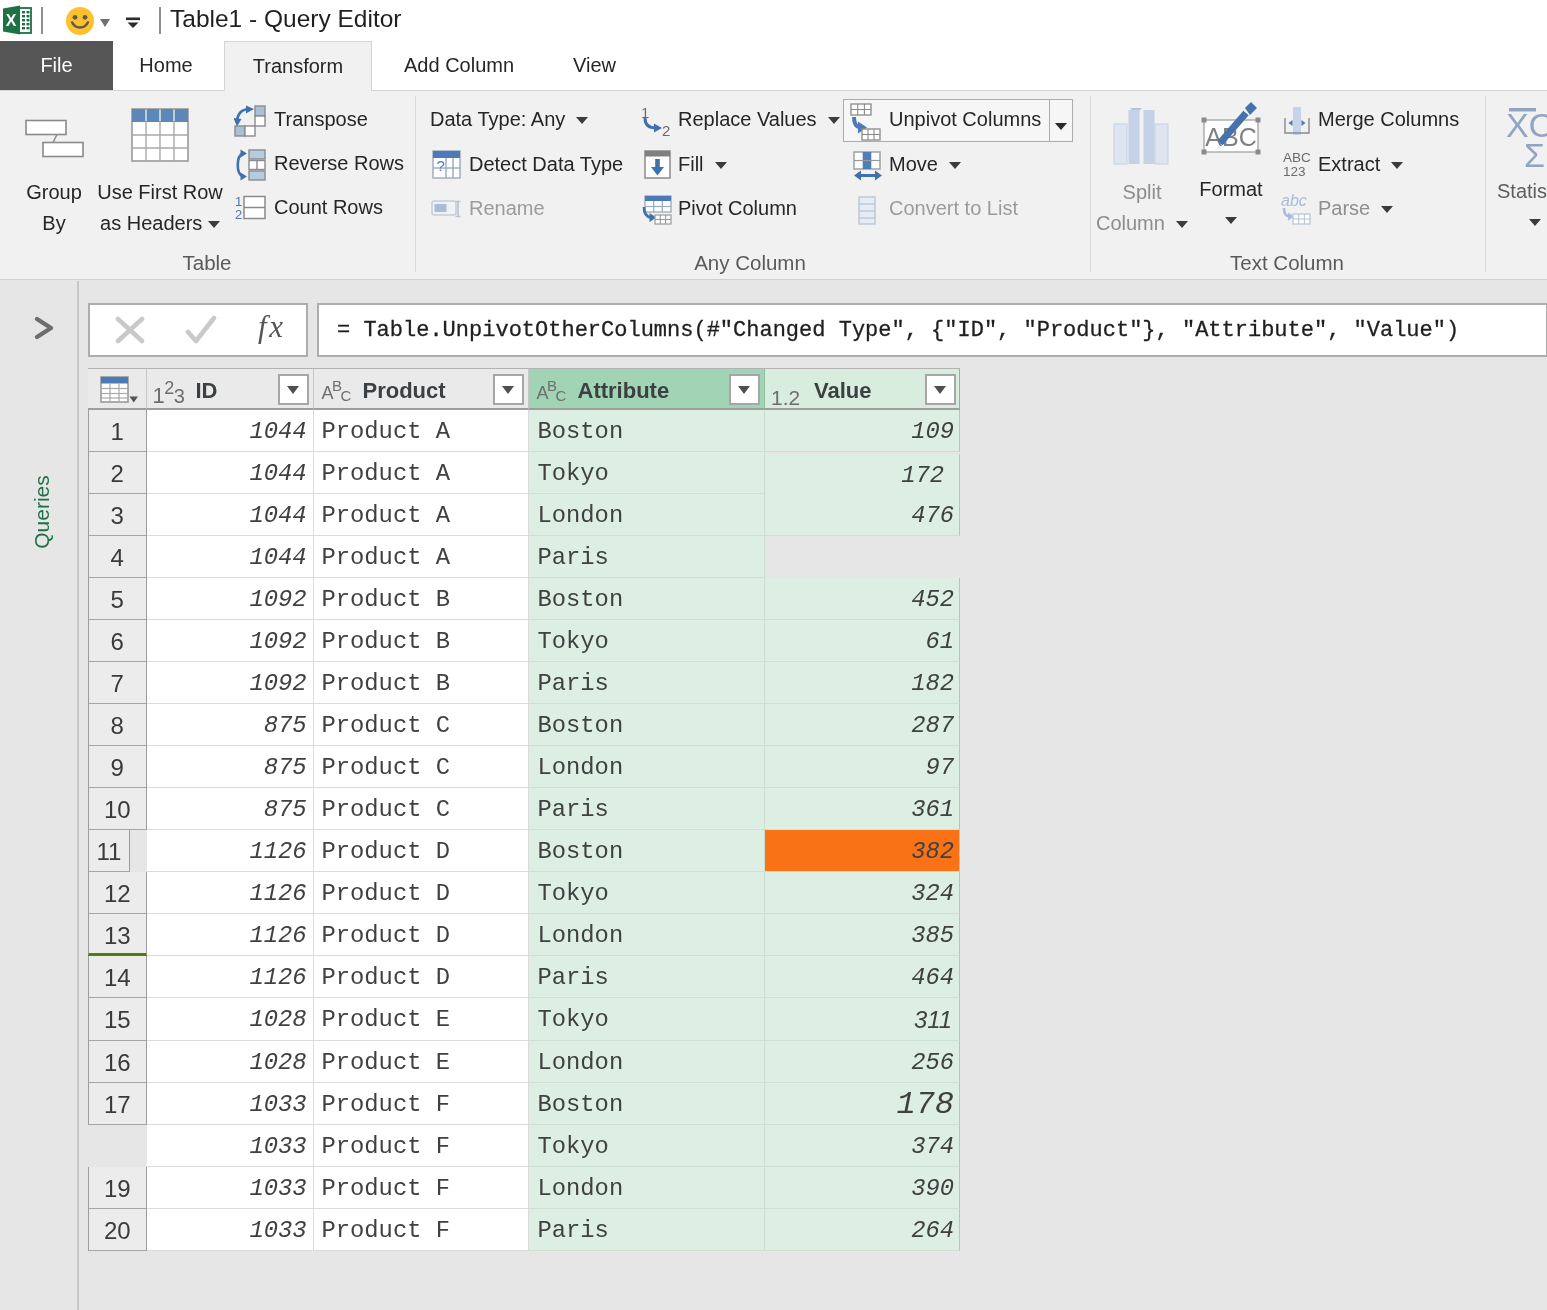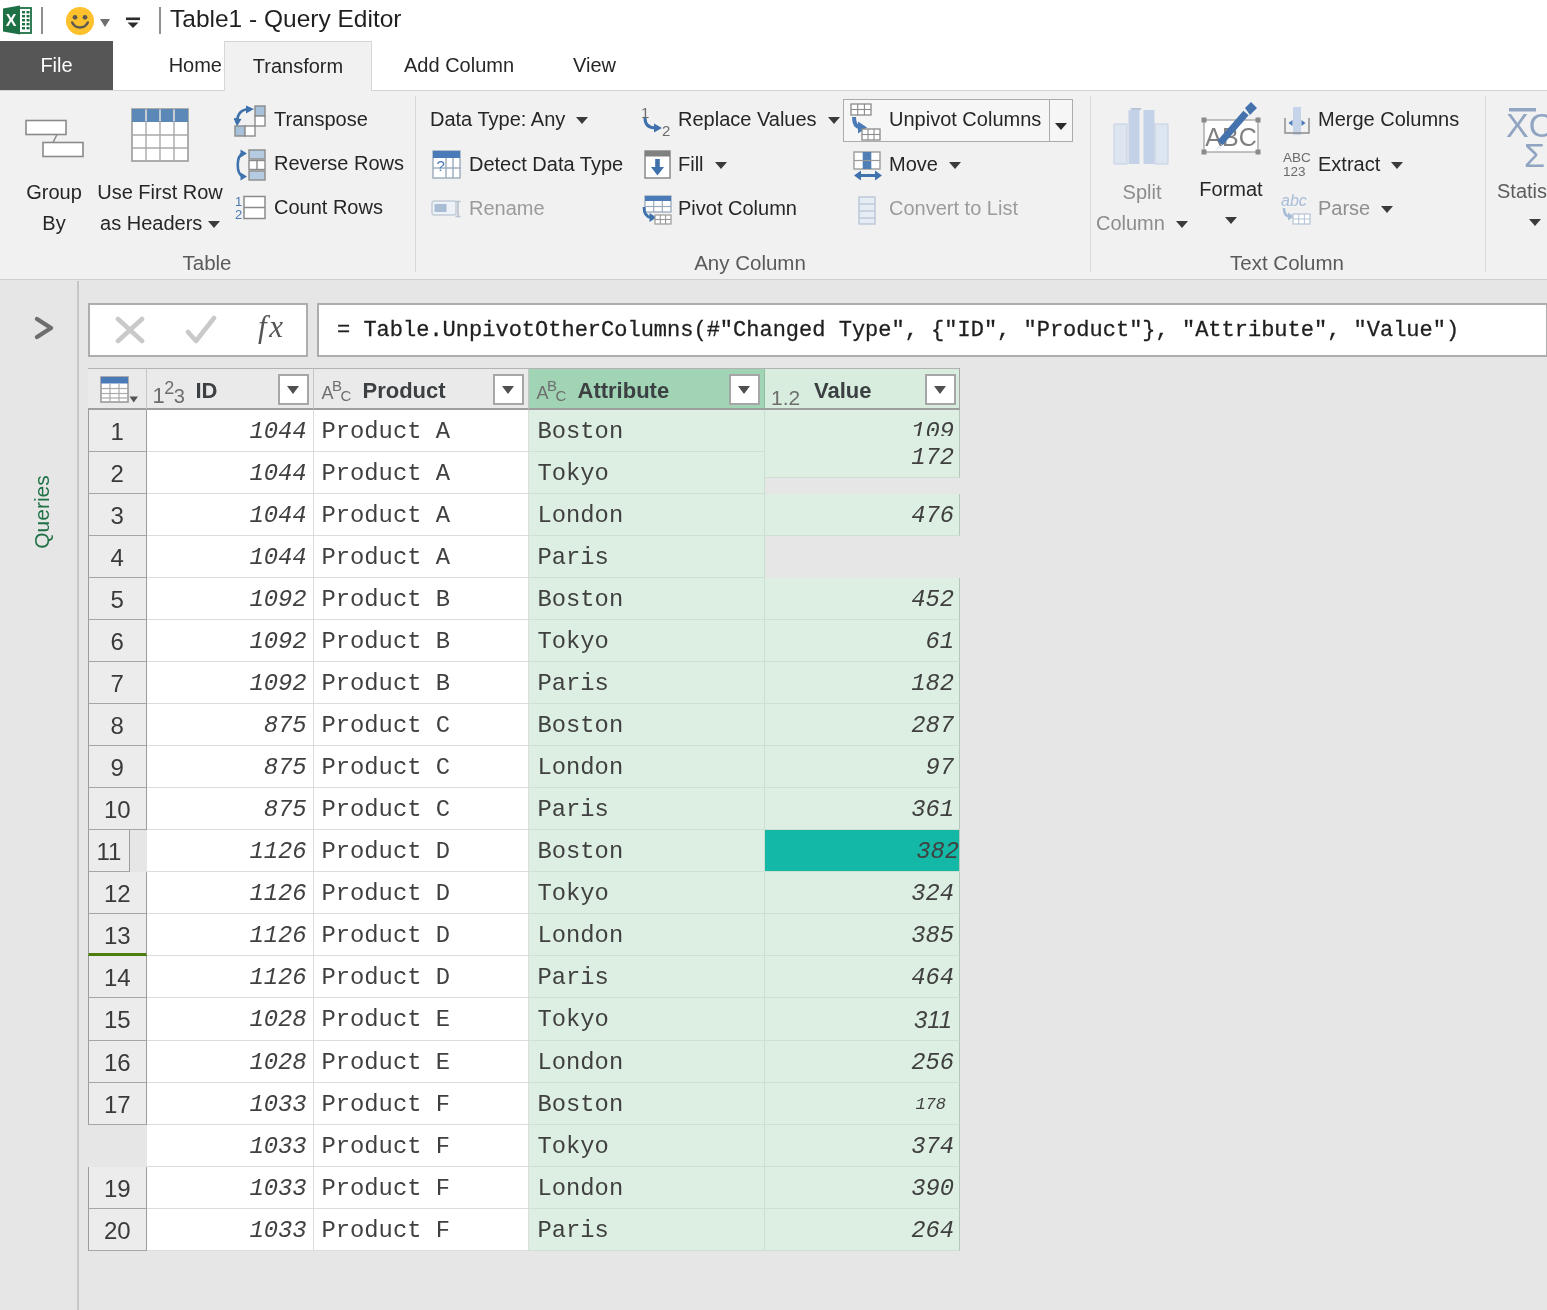--- a/index.html
+++ b/index.html
@@ -36,21 +36,21 @@
     </svg></div>
 <div class="abs" style="left:100px;top:15px;"><span class="caret" style="border-top-width:8px;border-left-width:5.5px;border-right-width:5.5px;border-top-color:#6f6f6f;"></span></div>
 <div class="abs" style="left:125px;top:15px;width:16px;height:12px;"><svg width="16" height="12">
       <rect x="1" y="0.5" width="14" height="2.6" fill="#2b2b2b"></rect>
       <path d="M2.5 5.5 L13.5 5.5 L8 11 Z" fill="#2b2b2b"></path>
     </svg></div>
 <div class="abs" style="left:159px;top:7px;width:2px;height:27px;background:#8f8f8f;"></div>
 <div class="abs" style="left:170px;top:5px;font-size:24.5px;color:#1f1f1f;">Table1 - Query Editor</div>
 <div class="abs" style="left:0;top:41px;width:1547px;height:49px;background:#fff;"></div>
 <div class="abs" style="left:0;top:41px;width:113px;height:49px;background:#565656;color:#fff;font-size:20px;text-align:center;line-height:49px;">File</div>
-<div class="abs" style="left:110px;top:41px;width:112px;height:49px;font-size:20px;text-align:right;line-height:49px;">Home</div>
+<div class="abs" style="left:110px;top:41px;width:112px;height:49px;font-size:20px;text-align:center;line-height:49px;">Home</div>
 <div class="abs" style="left:404px;top:41px;width:110px;height:49px;font-size:20px;text-align:center;line-height:49px;white-space:nowrap;">Add Column</div>
 <div class="abs" style="left:547px;top:41px;width:95px;height:49px;font-size:20px;text-align:center;line-height:49px;">View</div>
 <div class="abs" style="left:0;top:90px;width:1547px;height:190px;background:#f1f1f1;border-top:1px solid #d4d4d4;border-bottom:1px solid #cfcfcf;box-sizing:border-box;"></div>
 <div class="abs" style="left:224px;top:40.5px;width:148px;height:50.5px;background:#f1f1f1;border:1px solid #d6d6d6;border-bottom:none;box-sizing:border-box;font-size:20px;text-align:center;line-height:49px;">Transform</div>
 <div class="vsep" style="left:415px;"></div>
 <div class="vsep" style="left:1090px;"></div>
 <div class="vsep" style="left:1485px;"></div>
 <div class="abs glabel" style="left:147px;top:251px;width:120px;">Table</div>
 <div class="abs glabel" style="left:690px;top:251px;width:120px;">Any Column</div>
 <div class="abs glabel" style="left:1227px;top:251px;width:120px;">Text Column</div>
@@ -289,21 +289,21 @@
     </div>
     <div class="abs" style="left:0;top:41.5px;width:58.5px;height:42.07px;background:#ececec;border-left:1.5px solid #9c9c9c;border-right:1.5px solid #9c9c9c;border-bottom:1px solid #a6a6a6;box-sizing:border-box;text-align:center;font-size:24px;color:#3a3a3a;line-height:44.07px;">1</div>
     <div class="abs" style="left:58.5px;top:41.5px;width:167.0px;height:42.07px;background:#fff;border-right:1px solid #dcdcdc;border-bottom:1px solid #dcdcdc;box-sizing:border-box;text-align:right;padding-right:6px;font-family:'Liberation Mono',monospace;font-size:23.8px;color:#404040;font-style:italic;line-height:44.07px;">1044</div>
     <div class="abs" style="left:225.5px;top:41.5px;width:215.0px;height:42.07px;background:#fff;border-right:1px solid #dcdcdc;border-bottom:1px solid #dcdcdc;box-sizing:border-box;padding-left:8px;font-family:'Liberation Mono',monospace;font-size:23.8px;color:#404040;line-height:44.07px;">Product A</div>
     <div class="abs" style="left:440.5px;top:41.5px;width:236.5px;height:42.07px;background:#ddefe3;border-right:1px solid #cbdfd1;border-bottom:1px solid #cde0d2;box-sizing:border-box;padding-left:9px;font-family:'Liberation Mono',monospace;font-size:23.8px;color:#404040;line-height:44.07px;">Boston</div>
     <div class="abs" style="left:677px;top:41.5px;width:195px;height:42.07px;background:#ddefe3;border-right:1px solid #b7c6bb;border-bottom:1px solid #cde0d2;box-sizing:border-box;text-align:right;padding-right:5px;font-family:'Liberation Mono',monospace;font-size:23.8px;color:#404040;font-style:italic;line-height:44.07px;">109</div>
     <div class="abs" style="left:0;top:83.57px;width:58.5px;height:42.07px;background:#ececec;border-left:1.5px solid #9c9c9c;border-right:1.5px solid #9c9c9c;border-bottom:1px solid #a6a6a6;box-sizing:border-box;text-align:center;font-size:24px;color:#3a3a3a;line-height:44.07px;">2</div>
     <div class="abs" style="left:58.5px;top:83.57px;width:167.0px;height:42.07px;background:#fff;border-right:1px solid #dcdcdc;border-bottom:1px solid #dcdcdc;box-sizing:border-box;text-align:right;padding-right:6px;font-family:'Liberation Mono',monospace;font-size:23.8px;color:#404040;font-style:italic;line-height:44.07px;">1044</div>
     <div class="abs" style="left:225.5px;top:83.57px;width:215.0px;height:42.07px;background:#fff;border-right:1px solid #dcdcdc;border-bottom:1px solid #dcdcdc;box-sizing:border-box;padding-left:8px;font-family:'Liberation Mono',monospace;font-size:23.8px;color:#404040;line-height:44.07px;">Product A</div>
     <div class="abs" style="left:440.5px;top:83.57px;width:236.5px;height:42.07px;background:#ddefe3;border-right:1px solid #cbdfd1;border-bottom:1px solid #cde0d2;box-sizing:border-box;padding-left:9px;font-family:'Liberation Mono',monospace;font-size:23.8px;color:#404040;line-height:44.07px;">Tokyo</div>
-    <div class="abs" style="left:677px;top:68px;width:195px;height:42.07px;background:#ddefe3;border-right:1px solid #b7c6bb;border-bottom:1px solid #cde0d2;box-sizing:border-box;text-align:right;padding-right:5px;font-family:'Liberation Mono',monospace;font-size:23.8px;color:#404040;font-style:italic;line-height:44.07px;">172</div>
+    <div class="abs" style="left:677px;top:86px;width:195px;height:42.07px;background:#ddefe3;border-right:1px solid #b7c6bb;border-bottom:1px solid #cde0d2;box-sizing:border-box;text-align:right;padding-right:15px;font-family:'Liberation Mono',monospace;font-size:23.8px;color:#404040;font-style:italic;line-height:44.07px;">172</div>
     <div class="abs" style="left:0;top:125.64px;width:58.5px;height:42.07px;background:#ececec;border-left:1.5px solid #9c9c9c;border-right:1.5px solid #9c9c9c;border-bottom:1px solid #a6a6a6;box-sizing:border-box;text-align:center;font-size:24px;color:#3a3a3a;line-height:44.07px;">3</div>
     <div class="abs" style="left:58.5px;top:125.64px;width:167.0px;height:42.07px;background:#fff;border-right:1px solid #dcdcdc;border-bottom:1px solid #dcdcdc;box-sizing:border-box;text-align:right;padding-right:6px;font-family:'Liberation Mono',monospace;font-size:23.8px;color:#404040;font-style:italic;line-height:44.07px;">1044</div>
     <div class="abs" style="left:225.5px;top:125.64px;width:215.0px;height:42.07px;background:#fff;border-right:1px solid #dcdcdc;border-bottom:1px solid #dcdcdc;box-sizing:border-box;padding-left:8px;font-family:'Liberation Mono',monospace;font-size:23.8px;color:#404040;line-height:44.07px;">Product A</div>
     <div class="abs" style="left:440.5px;top:125.64px;width:236.5px;height:42.07px;background:#ddefe3;border-right:1px solid #cbdfd1;border-bottom:1px solid #cde0d2;box-sizing:border-box;padding-left:9px;font-family:'Liberation Mono',monospace;font-size:23.8px;color:#404040;line-height:44.07px;">London</div>
     <div class="abs" style="left:677px;top:125.64px;width:195px;height:42.07px;background:#ddefe3;border-right:1px solid #b7c6bb;border-bottom:1px solid #cde0d2;box-sizing:border-box;text-align:right;padding-right:5px;font-family:'Liberation Mono',monospace;font-size:23.8px;color:#404040;font-style:italic;line-height:44.07px;">476</div>
     <div class="abs" style="left:0;top:167.71px;width:58.5px;height:42.07px;background:#ececec;border-left:1.5px solid #9c9c9c;border-right:1.5px solid #9c9c9c;border-bottom:1px solid #a6a6a6;box-sizing:border-box;text-align:center;font-size:24px;color:#3a3a3a;line-height:44.07px;">4</div>
     <div class="abs" style="left:58.5px;top:167.71px;width:167.0px;height:42.07px;background:#fff;border-right:1px solid #dcdcdc;border-bottom:1px solid #dcdcdc;box-sizing:border-box;text-align:right;padding-right:6px;font-family:'Liberation Mono',monospace;font-size:23.8px;color:#404040;font-style:italic;line-height:44.07px;">1044</div>
     <div class="abs" style="left:225.5px;top:167.71px;width:215.0px;height:42.07px;background:#fff;border-right:1px solid #dcdcdc;border-bottom:1px solid #dcdcdc;box-sizing:border-box;padding-left:8px;font-family:'Liberation Mono',monospace;font-size:23.8px;color:#404040;line-height:44.07px;">Product A</div>
     <div class="abs" style="left:440.5px;top:167.71px;width:236.5px;height:42.07px;background:#ddefe3;border-right:1px solid #cbdfd1;border-bottom:1px solid #cde0d2;box-sizing:border-box;padding-left:9px;font-family:'Liberation Mono',monospace;font-size:23.8px;color:#404040;line-height:44.07px;">Paris</div>
     <div class="abs" style="left:0;top:209.78px;width:58.5px;height:42.07px;background:#ececec;border-left:1.5px solid #9c9c9c;border-right:1.5px solid #9c9c9c;border-bottom:1px solid #a6a6a6;box-sizing:border-box;text-align:center;font-size:24px;color:#3a3a3a;line-height:44.07px;">5</div>
@@ -333,21 +333,21 @@
     <div class="abs" style="left:677px;top:378.06px;width:195px;height:42.07px;background:#ddefe3;border-right:1px solid #b7c6bb;border-bottom:1px solid #cde0d2;box-sizing:border-box;text-align:right;padding-right:5px;font-family:'Liberation Mono',monospace;font-size:23.8px;color:#404040;font-style:italic;line-height:44.07px;">97</div>
     <div class="abs" style="left:0;top:420.13px;width:58.5px;height:42.07px;background:#ececec;border-left:1.5px solid #9c9c9c;border-right:1.5px solid #9c9c9c;border-bottom:1px solid #a6a6a6;box-sizing:border-box;text-align:center;font-size:24px;color:#3a3a3a;line-height:44.07px;">10</div>
     <div class="abs" style="left:58.5px;top:420.13px;width:167.0px;height:42.07px;background:#fff;border-right:1px solid #dcdcdc;border-bottom:1px solid #dcdcdc;box-sizing:border-box;text-align:right;padding-right:6px;font-family:'Liberation Mono',monospace;font-size:23.8px;color:#404040;font-style:italic;line-height:44.07px;">875</div>
     <div class="abs" style="left:225.5px;top:420.13px;width:215.0px;height:42.07px;background:#fff;border-right:1px solid #dcdcdc;border-bottom:1px solid #dcdcdc;box-sizing:border-box;padding-left:8px;font-family:'Liberation Mono',monospace;font-size:23.8px;color:#404040;line-height:44.07px;">Product C</div>
     <div class="abs" style="left:440.5px;top:420.13px;width:236.5px;height:42.07px;background:#ddefe3;border-right:1px solid #cbdfd1;border-bottom:1px solid #cde0d2;box-sizing:border-box;padding-left:9px;font-family:'Liberation Mono',monospace;font-size:23.8px;color:#404040;line-height:44.07px;">Paris</div>
     <div class="abs" style="left:677px;top:420.13px;width:195px;height:42.07px;background:#ddefe3;border-right:1px solid #b7c6bb;border-bottom:1px solid #cde0d2;box-sizing:border-box;text-align:right;padding-right:5px;font-family:'Liberation Mono',monospace;font-size:23.8px;color:#404040;font-style:italic;line-height:44.07px;">361</div>
     <div class="abs" style="left:0;top:462.2px;width:42px;height:42.07px;background:#ececec;border-left:1.5px solid #9c9c9c;border-right:1.5px solid #9c9c9c;border-bottom:1px solid #a6a6a6;box-sizing:border-box;text-align:center;font-size:24px;color:#3a3a3a;line-height:44.07px;">11</div>
     <div class="abs" style="left:58.5px;top:462.2px;width:167.0px;height:42.07px;background:#fff;border-right:1px solid #dcdcdc;border-bottom:1px solid #dcdcdc;box-sizing:border-box;text-align:right;padding-right:6px;font-family:'Liberation Mono',monospace;font-size:23.8px;color:#404040;font-style:italic;line-height:44.07px;">1126</div>
     <div class="abs" style="left:225.5px;top:462.2px;width:215.0px;height:42.07px;background:#fff;border-right:1px solid #dcdcdc;border-bottom:1px solid #dcdcdc;box-sizing:border-box;padding-left:8px;font-family:'Liberation Mono',monospace;font-size:23.8px;color:#404040;line-height:44.07px;">Product D</div>
     <div class="abs" style="left:440.5px;top:462.2px;width:236.5px;height:42.07px;background:#ddefe3;border-right:1px solid #cbdfd1;border-bottom:1px solid #cde0d2;box-sizing:border-box;padding-left:9px;font-family:'Liberation Mono',monospace;font-size:23.8px;color:#404040;line-height:44.07px;">Boston</div>
-    <div class="abs" style="left:677px;top:462.2px;width:195px;height:42.07px;background:#14b8a6;border-right:1px solid #b7c6bb;border-bottom:1px solid #cde0d2;box-sizing:border-box;text-align:right;font-family:'Liberation Mono',monospace;font-size:23.8px;color:#404040;font-style:italic;line-height:44.07px;">382</div>
+    <div class="abs" style="left:677px;top:462.2px;width:195px;height:42.07px;background:#f97316;border-right:1px solid #b7c6bb;border-bottom:1px solid #cde0d2;box-sizing:border-box;text-align:right;padding-right:5px;font-family:'Liberation Mono',monospace;font-size:23.8px;color:#404040;font-style:italic;line-height:44.07px;">382</div>
     <div class="abs" style="left:0;top:504.27px;width:58.5px;height:42.07px;background:#ececec;border-left:1.5px solid #9c9c9c;border-right:1.5px solid #9c9c9c;border-bottom:1px solid #a6a6a6;box-sizing:border-box;text-align:center;font-size:24px;color:#3a3a3a;line-height:44.07px;">12</div>
     <div class="abs" style="left:58.5px;top:504.27px;width:167.0px;height:42.07px;background:#fff;border-right:1px solid #dcdcdc;border-bottom:1px solid #dcdcdc;box-sizing:border-box;text-align:right;padding-right:6px;font-family:'Liberation Mono',monospace;font-size:23.8px;color:#404040;font-style:italic;line-height:44.07px;">1126</div>
     <div class="abs" style="left:225.5px;top:504.27px;width:215.0px;height:42.07px;background:#fff;border-right:1px solid #dcdcdc;border-bottom:1px solid #dcdcdc;box-sizing:border-box;padding-left:8px;font-family:'Liberation Mono',monospace;font-size:23.8px;color:#404040;line-height:44.07px;">Product D</div>
     <div class="abs" style="left:440.5px;top:504.27px;width:236.5px;height:42.07px;background:#ddefe3;border-right:1px solid #cbdfd1;border-bottom:1px solid #cde0d2;box-sizing:border-box;padding-left:9px;font-family:'Liberation Mono',monospace;font-size:23.8px;color:#404040;line-height:44.07px;">Tokyo</div>
     <div class="abs" style="left:677px;top:504.27px;width:195px;height:42.07px;background:#ddefe3;border-right:1px solid #b7c6bb;border-bottom:1px solid #cde0d2;box-sizing:border-box;text-align:right;padding-right:5px;font-family:'Liberation Mono',monospace;font-size:23.8px;color:#404040;font-style:italic;line-height:44.07px;">324</div>
     <div class="abs" style="left:0;top:546.34px;width:58.5px;height:42.07px;background:#ececec;border-left:1.5px solid #9c9c9c;border-right:1.5px solid #9c9c9c;border-bottom:3px solid #4d7c0f;box-sizing:border-box;text-align:center;font-size:24px;color:#3a3a3a;line-height:44.07px;">13</div>
     <div class="abs" style="left:58.5px;top:546.34px;width:167.0px;height:42.07px;background:#fff;border-right:1px solid #dcdcdc;border-bottom:1px solid #dcdcdc;box-sizing:border-box;text-align:right;padding-right:6px;font-family:'Liberation Mono',monospace;font-size:23.8px;color:#404040;font-style:italic;line-height:44.07px;">1126</div>
     <div class="abs" style="left:225.5px;top:546.34px;width:215.0px;height:42.07px;background:#fff;border-right:1px solid #dcdcdc;border-bottom:1px solid #dcdcdc;box-sizing:border-box;padding-left:8px;font-family:'Liberation Mono',monospace;font-size:23.8px;color:#404040;line-height:44.07px;">Product D</div>
     <div class="abs" style="left:440.5px;top:546.34px;width:236.5px;height:42.07px;background:#ddefe3;border-right:1px solid #cbdfd1;border-bottom:1px solid #cde0d2;box-sizing:border-box;padding-left:9px;font-family:'Liberation Mono',monospace;font-size:23.8px;color:#404040;line-height:44.07px;">London</div>
     <div class="abs" style="left:677px;top:546.34px;width:195px;height:42.07px;background:#ddefe3;border-right:1px solid #b7c6bb;border-bottom:1px solid #cde0d2;box-sizing:border-box;text-align:right;padding-right:5px;font-family:'Liberation Mono',monospace;font-size:23.8px;color:#404040;font-style:italic;line-height:44.07px;">385</div>
@@ -363,21 +363,21 @@
     <div class="abs" style="left:677px;top:630.48px;width:195px;height:42.07px;background:#ddefe3;border-right:1px solid #b7c6bb;border-bottom:1px solid #cde0d2;box-sizing:border-box;text-align:right;padding-right:7px;font-family:Liberation Sans, sans-serif;font-size:23.8px;color:#404040;font-style:italic;line-height:44.07px;">311</div>
     <div class="abs" style="left:0;top:672.55px;width:58.5px;height:42.07px;background:#ececec;border-left:1.5px solid #9c9c9c;border-right:1.5px solid #9c9c9c;border-bottom:1px solid #a6a6a6;box-sizing:border-box;text-align:center;font-size:24px;color:#3a3a3a;line-height:44.07px;">16</div>
     <div class="abs" style="left:58.5px;top:672.55px;width:167.0px;height:42.07px;background:#fff;border-right:1px solid #dcdcdc;border-bottom:1px solid #dcdcdc;box-sizing:border-box;text-align:right;padding-right:6px;font-family:'Liberation Mono',monospace;font-size:23.8px;color:#404040;font-style:italic;line-height:44.07px;">1028</div>
     <div class="abs" style="left:225.5px;top:672.55px;width:215.0px;height:42.07px;background:#fff;border-right:1px solid #dcdcdc;border-bottom:1px solid #dcdcdc;box-sizing:border-box;padding-left:8px;font-family:'Liberation Mono',monospace;font-size:23.8px;color:#404040;line-height:44.07px;">Product E</div>
     <div class="abs" style="left:440.5px;top:672.55px;width:236.5px;height:42.07px;background:#ddefe3;border-right:1px solid #cbdfd1;border-bottom:1px solid #cde0d2;box-sizing:border-box;padding-left:9px;font-family:'Liberation Mono',monospace;font-size:23.8px;color:#404040;line-height:44.07px;">London</div>
     <div class="abs" style="left:677px;top:672.55px;width:195px;height:42.07px;background:#ddefe3;border-right:1px solid #b7c6bb;border-bottom:1px solid #cde0d2;box-sizing:border-box;text-align:right;padding-right:5px;font-family:'Liberation Mono',monospace;font-size:23.8px;color:#404040;font-style:italic;line-height:44.07px;">256</div>
     <div class="abs" style="left:0;top:714.62px;width:58.5px;height:42.07px;background:#ececec;border-left:1.5px solid #9c9c9c;border-right:1.5px solid #9c9c9c;border-bottom:1px solid #a6a6a6;box-sizing:border-box;text-align:center;font-size:24px;color:#3a3a3a;line-height:44.07px;">17</div>
     <div class="abs" style="left:58.5px;top:714.62px;width:167.0px;height:42.07px;background:#fff;border-right:1px solid #dcdcdc;border-bottom:1px solid #dcdcdc;box-sizing:border-box;text-align:right;padding-right:6px;font-family:'Liberation Mono',monospace;font-size:23.8px;color:#404040;font-style:italic;line-height:44.07px;">1033</div>
     <div class="abs" style="left:225.5px;top:714.62px;width:215.0px;height:42.07px;background:#fff;border-right:1px solid #dcdcdc;border-bottom:1px solid #dcdcdc;box-sizing:border-box;padding-left:8px;font-family:'Liberation Mono',monospace;font-size:23.8px;color:#404040;line-height:44.07px;">Product F</div>
     <div class="abs" style="left:440.5px;top:714.62px;width:236.5px;height:42.07px;background:#ddefe3;border-right:1px solid #cbdfd1;border-bottom:1px solid #cde0d2;box-sizing:border-box;padding-left:9px;font-family:'Liberation Mono',monospace;font-size:23.8px;color:#404040;line-height:44.07px;">Boston</div>
-    <div class="abs" style="left:677px;top:714.62px;width:195px;height:42.07px;background:#ddefe3;border-right:1px solid #b7c6bb;border-bottom:1px solid #cde0d2;box-sizing:border-box;text-align:right;padding-right:13px;font-family:'Liberation Mono',monospace;font-size:17px;color:#404040;font-style:italic;line-height:44.07px;">178</div>
+    <div class="abs" style="left:677px;top:714.62px;width:195px;height:42.07px;background:#ddefe3;border-right:1px solid #b7c6bb;border-bottom:1px solid #cde0d2;box-sizing:border-box;text-align:right;padding-right:5px;font-family:'Liberation Mono',monospace;font-size:32px;color:#404040;font-style:italic;line-height:44.07px;">178</div>
     <div class="abs" style="left:0;top:756.69px;width:58.5px;height:42.07px;background:#ececec;border-left:1.5px solid #9c9c9c;border-right:1.5px solid #9c9c9c;border-bottom:1px solid #a6a6a6;box-sizing:border-box;text-align:center;font-size:24px;color:#3a3a3a;line-height:44.07px;margin-top:42px;">18</div>
     <div class="abs" style="left:58.5px;top:756.69px;width:167.0px;height:42.07px;background:#fff;border-right:1px solid #dcdcdc;border-bottom:1px solid #dcdcdc;box-sizing:border-box;text-align:right;padding-right:6px;font-family:'Liberation Mono',monospace;font-size:23.8px;color:#404040;font-style:italic;line-height:44.07px;">1033</div>
     <div class="abs" style="left:225.5px;top:756.69px;width:215.0px;height:42.07px;background:#fff;border-right:1px solid #dcdcdc;border-bottom:1px solid #dcdcdc;box-sizing:border-box;padding-left:8px;font-family:'Liberation Mono',monospace;font-size:23.8px;color:#404040;line-height:44.07px;">Product F</div>
     <div class="abs" style="left:440.5px;top:756.69px;width:236.5px;height:42.07px;background:#ddefe3;border-right:1px solid #cbdfd1;border-bottom:1px solid #cde0d2;box-sizing:border-box;padding-left:9px;font-family:'Liberation Mono',monospace;font-size:23.8px;color:#404040;line-height:44.07px;">Tokyo</div>
     <div class="abs" style="left:677px;top:756.69px;width:195px;height:42.07px;background:#ddefe3;border-right:1px solid #b7c6bb;border-bottom:1px solid #cde0d2;box-sizing:border-box;text-align:right;padding-right:5px;font-family:'Liberation Mono',monospace;font-size:23.8px;color:#404040;font-style:italic;line-height:44.07px;">374</div>
     <div class="abs" style="left:0;top:798.76px;width:58.5px;height:42.07px;background:#ececec;border-left:1.5px solid #9c9c9c;border-right:1.5px solid #9c9c9c;border-bottom:1px solid #a6a6a6;box-sizing:border-box;text-align:center;font-size:24px;color:#3a3a3a;line-height:44.07px;">19</div>
     <div class="abs" style="left:58.5px;top:798.76px;width:167.0px;height:42.07px;background:#fff;border-right:1px solid #dcdcdc;border-bottom:1px solid #dcdcdc;box-sizing:border-box;text-align:right;padding-right:6px;font-family:'Liberation Mono',monospace;font-size:23.8px;color:#404040;font-style:italic;line-height:44.07px;">1033</div>
     <div class="abs" style="left:225.5px;top:798.76px;width:215.0px;height:42.07px;background:#fff;border-right:1px solid #dcdcdc;border-bottom:1px solid #dcdcdc;box-sizing:border-box;padding-left:8px;font-family:'Liberation Mono',monospace;font-size:23.8px;color:#404040;line-height:44.07px;">Product F</div>
     <div class="abs" style="left:440.5px;top:798.76px;width:236.5px;height:42.07px;background:#ddefe3;border-right:1px solid #cbdfd1;border-bottom:1px solid #cde0d2;box-sizing:border-box;padding-left:9px;font-family:'Liberation Mono',monospace;font-size:23.8px;color:#404040;line-height:44.07px;">London</div>
     <div class="abs" style="left:677px;top:798.76px;width:195px;height:42.07px;background:#ddefe3;border-right:1px solid #b7c6bb;border-bottom:1px solid #cde0d2;box-sizing:border-box;text-align:right;padding-right:5px;font-family:'Liberation Mono',monospace;font-size:23.8px;color:#404040;font-style:italic;line-height:44.07px;">390</div>

